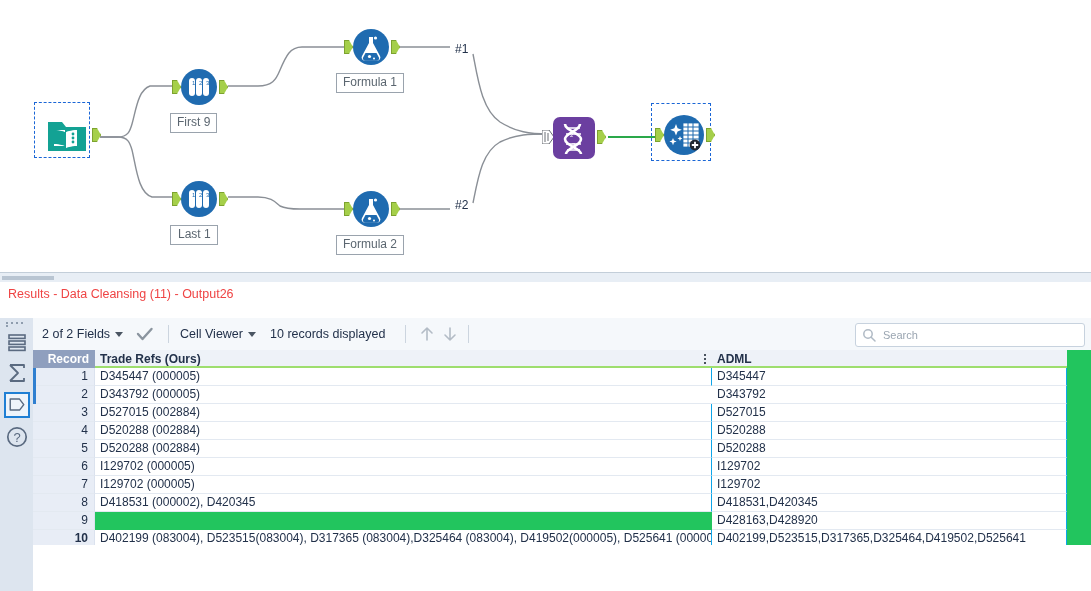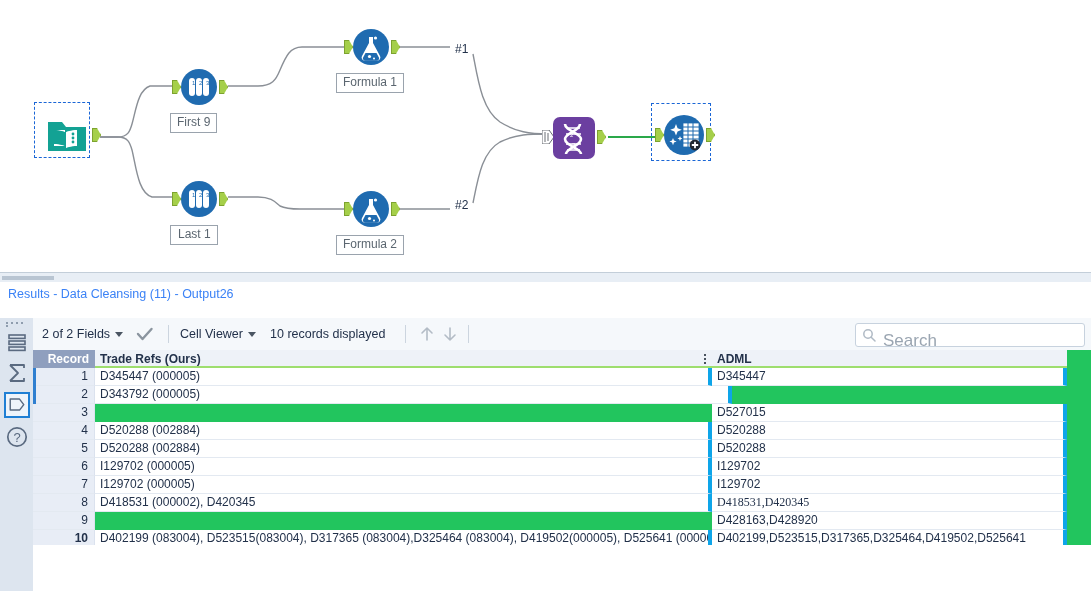--- a/index.html
+++ b/index.html
@@ -40,21 +40,21 @@
   .plug.out{border-radius:0;clip-path:polygon(0 0,55% 0,100% 50%,55% 100%,0 100%);}
   .conn-tag{position:absolute;font-size:12px;color:#22314a;white-space:nowrap;}
 
   
   .splitter{position:absolute;left:0;top:272px;width:1091px;height:10px;background:#e8eef5;border-top:1px solid #c3ced9;}
   .splitter .grip{position:absolute;left:2px;top:3px;width:52px;height:4px;background:#b9c5d2;}
 
   
   .results{position:absolute;left:0;top:282px;width:1091px;height:309px;background:#ffffff;}
   .results-title{
-    position:absolute;left:8px;top:5px;font-size:12.5px;color:#3b82f6;white-space:nowrap;
+    position:absolute;left:8px;top:5px;font-size:12.5px;color:#ef4444;white-space:nowrap;
   }
 
   .rail{
     position:absolute;left:0;top:36px;width:33px;height:273px;
     background:#dde5ef;border-right:1px solid #c3ced9;
   }
   .rail .dots{position:absolute;left:6px;top:3px;width:22px;height:5px;}
   .rail .dots i{float:left;width:2px;height:2px;background:#8f9dae;margin-right:3px;margin-top:1px;}
   .rail .ricon{position:absolute;left:4px;width:26px;height:26px;cursor:pointer;}
   .rail .ricon.active{border:2px solid #1f7fd4;background:#eef4fb;box-sizing:border-box;}
@@ -67,22 +67,22 @@
   .tb-sep{position:absolute;top:7px;width:1px;height:18px;background:#ccd5df;}
   .caret{display:inline-block;width:0;height:0;border-left:4px solid transparent;border-right:4px solid transparent;border-top:5px solid #4a5562;vertical-align:middle;margin-left:5px;}
   .arrowbtn{position:absolute;top:6px;width:20px;height:20px;cursor:pointer;}
 
   .searchbox{
     position:absolute;top:5px;right:6px;width:228px;height:22px;
     border:1px solid #c7d2de;border-radius:3px;background:#ffffff;
   }
   .searchbox .sicon{position:absolute;left:6px;top:4px;}
   .searchbox input{
-    position:absolute;left:25px;top:6px;width:196px;height:20px;border:0;outline:0;
-    font-family:"Liberation Sans",sans-serif;font-size:17px;color:#14532d;background:transparent;
+    position:absolute;left:25px;top:0;width:196px;height:20px;border:0;outline:0;
+    font-family:"Liberation Sans",sans-serif;font-size:11px;color:#14532d;background:transparent;
   }
   .searchbox input::placeholder{color:#9aa5b1;}
 
   
   .grid{position:absolute;left:33px;top:68px;right:0;height:241px;overflow:hidden;background:#22c55e;}
   .hdr{position:absolute;left:0;top:0;height:18px;width:1058px;}
   .hdr .cell{
     position:absolute;top:0;height:18px;line-height:18px;
     font-size:12px;font-weight:bold;color:#22314a;
     box-sizing:border-box;border-bottom:2px solid #9ede6e;
@@ -90,21 +90,21 @@
   }
   .hdr .cell.rec{background:#8f9fbe;color:#ffffff;font-weight:bold;border-bottom:2px solid #8f9fbe;}
   .hdr .dragdots{position:absolute;top:2px;width:6px;height:14px;}
   .hdr .dragdots i{display:block;width:2px;height:2px;background:#49525e;margin:2px auto;}
 
   .rows{position:absolute;left:0;top:18px;width:1058px;}
   .row{position:relative;height:18px;}
   .row .c{
     position:absolute;top:0;height:18px;line-height:17px;
     font-size:12px;color:#22314a;box-sizing:border-box;
-    border-bottom:1px solid #e3e9f1;border-right:4px solid #0ea5e9;
+    border-bottom:1px solid #e3e9f1;border-right:1px solid #0ea5e9;
     padding-left:5px;white-space:nowrap;overflow:hidden;background:#ffffff;
   }
   .row .c.rec{
     background:#e8edf6;border-right:1px solid #dbe2ee;text-align:right;padding-right:6px;padding-left:0;
     color:#22314a;
   }
   .row .selbar{position:absolute;left:0;top:0;width:3px;height:18px;background:#2f7fd0;}
 
   .gridfoot{position:absolute;left:33px;top:263px;right:0;bottom:0;background:#ffffff;}
 </style>
@@ -349,24 +349,26 @@
       <div class="rows" id="grid-rows">
           <div class="row">
             <div class="c rec" style="left: 0px; width: 62px;">1</div>
             <div class="c" style="left: 62px; width: 617px;">D345447 (000005)</div>
             <div class="c" style="left: 679px; width: 355px;">D345447</div>
             <div class="selbar"></div>
           </div>
           <div class="row">
             <div class="c rec" style="left: 0px; width: 62px;">2</div>
             <div class="c" style="left: 62px; width: 637px;">D343792 (000005)</div>
+            <div class="c" style="left: 679px; width: 355px;">D343792</div>
             <div class="selbar"></div>
           </div>
           <div class="row">
             <div class="c rec" style="left: 0px; width: 62px;">3</div>
+            <div class="c" style="left: 62px; width: 617px;">D527015 (002884)</div>
             <div class="c" style="left: 679px; width: 355px;">D527015</div>
           </div>
           <div class="row">
             <div class="c rec" style="left: 0px; width: 62px;">4</div>
             <div class="c" style="left: 62px; width: 617px;">D520288 (002884)</div>
             <div class="c" style="left: 679px; width: 355px;">D520288</div>
           </div>
           <div class="row">
             <div class="c rec" style="left: 0px; width: 62px;">5</div>
             <div class="c" style="left: 62px; width: 617px;">D520288 (002884)</div>
@@ -378,21 +380,21 @@
             <div class="c" style="left: 679px; width: 355px;">I129702</div>
           </div>
           <div class="row">
             <div class="c rec" style="left: 0px; width: 62px;">7</div>
             <div class="c" style="left: 62px; width: 617px;">I129702 (000005)</div>
             <div class="c" style="left: 679px; width: 355px;">I129702</div>
           </div>
           <div class="row">
             <div class="c rec" style="left: 0px; width: 62px;">8</div>
             <div class="c" style="left: 62px; width: 617px;">D418531 (000002), D420345</div>
-            <div class="c" style="left: 679px; width: 355px; font-family: Liberation Serif, serif;">D418531,D420345</div>
+            <div class="c" style="left: 679px; width: 355px;">D418531,D420345</div>
           </div>
           <div class="row">
             <div class="c rec" style="left: 0px; width: 62px;">9</div>
             <div class="c" style="left: 679px; width: 355px;">D428163,D428920</div>
           </div>
           <div class="row">
             <div class="c rec" style="left: 0px; width: 62px; font-weight: bold;">10</div>
             <div class="c" style="left: 62px; width: 617px;">D402199 (083004), D523515(083004), D317365 (083004),D325464 (083004), D419502(000005), D525641 (000005)</div>
             <div class="c" style="left: 679px; width: 355px;">D402199,D523515,D317365,D325464,D419502,D525641</div>
           </div>

